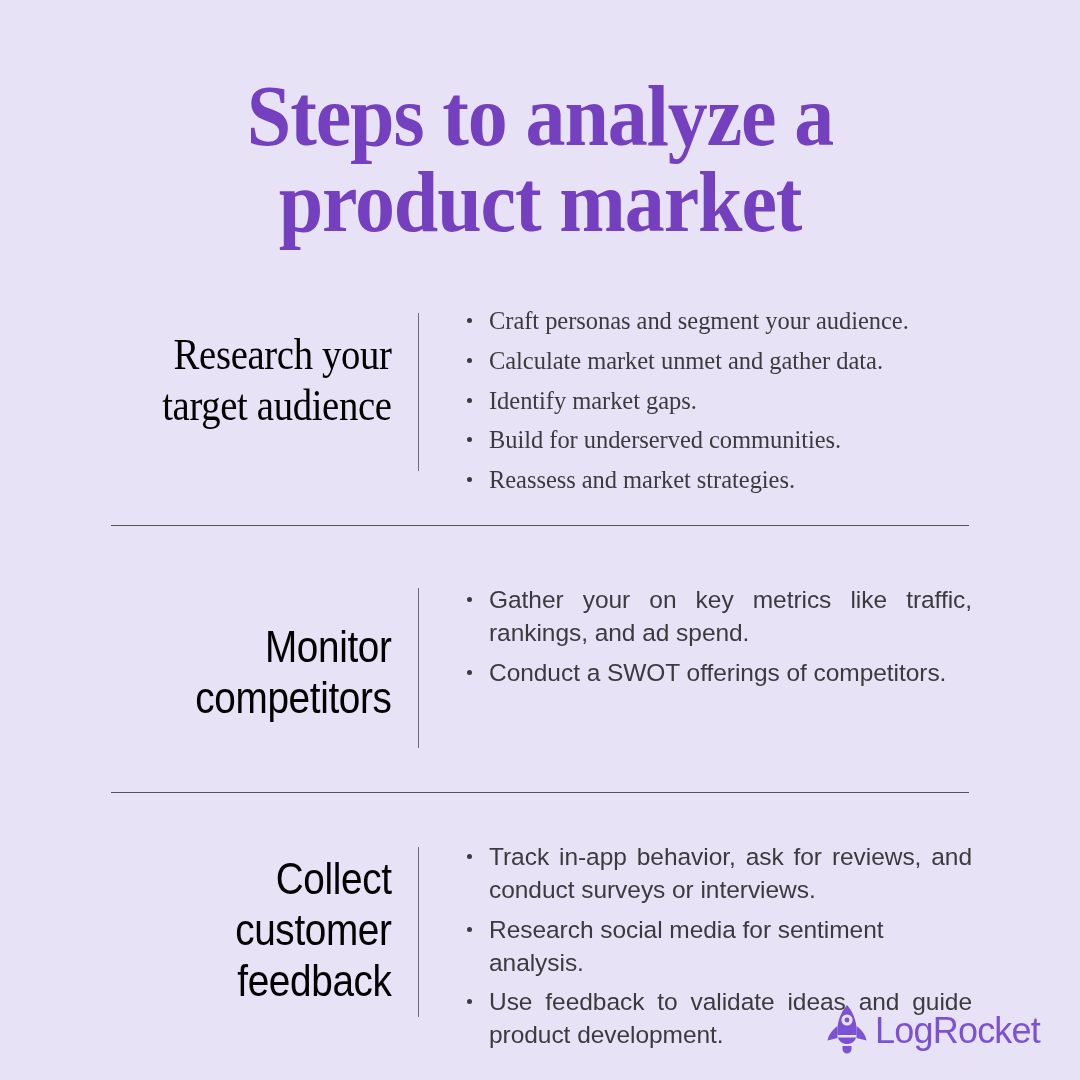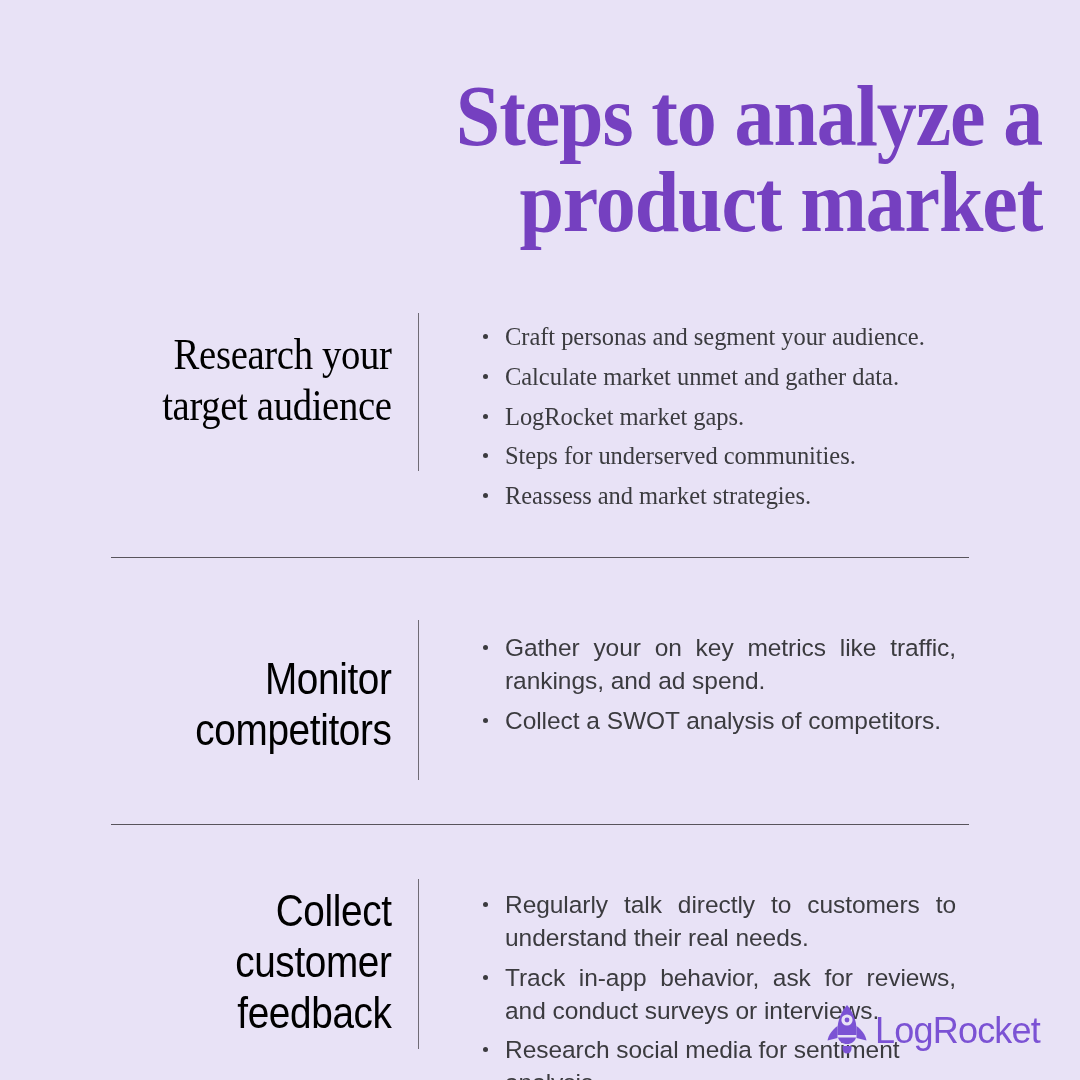--- a/index.html
+++ b/index.html
@@ -21,21 +21,21 @@
     height: 1080px;
     box-sizing: border-box;
   }
 
   
   .title-block {
     position: absolute;
     top: 74px;
     left: 0;
     width: 1080px;
-    text-align: right;
+    text-align: center;
   }
   .title-line {
     font-family: "Liberation Serif", "DejaVu Serif", serif;
     font-weight: bold;
     color: #7540c0;
     font-size: 86px;
     line-height: 0.98;
     letter-spacing: -1.2px;
     transform: scaleX(0.93);
     transform-origin: center center;
@@ -79,21 +79,21 @@
   .vrule {
     flex: 0 0 1px;
     width: 1px;
     background: #6f6b75;
     align-self: stretch;
     margin-right: 38px;
   }
 
   .bullets {
     flex: 1 1 auto;
-    margin: 16px;
+    margin: 0;
     padding: 0;
     list-style: none;
   }
   .bullets li {
     position: relative;
     color: #3b3b3f;
     font-size: 24.5px;
     line-height: 1.34;
     padding-left: 32px;
     margin-bottom: 7px;
@@ -164,44 +164,43 @@
   </div>
 
   <div class="sections">
 
     <div class="section" id="section-1">
       <div class="sec-head">Research your target audience</div>
       <div class="vrule"></div>
       <ul class="bullets">
         <li class="nowrap-line">Craft personas and segment your audience.</li>
         <li class="nowrap-line">Calculate market unmet and gather data.</li>
-        <li class="nowrap-line">LogRocket market gaps.</li>
-        <li class="nowrap-line">Steps for underserved communities.</li>
+        <li class="nowrap-line">Identify market gaps.</li>
+        <li class="nowrap-line">Build for underserved communities.</li>
         <li class="nowrap-line">Reassess and market strategies.</li>
       </ul>
     </div>
 
     <div class="hrule" id="divider-1"></div>
 
     <div class="section" id="section-2">
       <div class="sec-head">Monitor competitors</div>
       <div class="vrule"></div>
       <ul class="bullets">
         <li>Gather your on key metrics like traffic, rankings, and ad spend.</li>
-        <li class="nowrap-line"> Collect a SWOT analysis of competitors.</li>
+        <li class="nowrap-line"> Conduct a SWOT offerings of competitors.</li>
       </ul>
     </div>
 
     <div class="hrule" id="divider-2"></div>
 
     <div class="section" id="section-3">
       <div class="sec-head">Collect customer feedback</div>
       <div class="vrule"></div>
       <ul class="bullets">
-        <li>Regularly talk directly to customers to understand their real needs.</li>
         <li>Track in-app behavior, ask for reviews, and conduct surveys or interviews.</li>
         <li class="nowrap-line">Research social media for sentiment analysis.</li>
         <li>Use feedback to validate ideas and guide product development.</li>
       </ul>
     </div>
 
   </div>
 
   <div class="logo">
     <span class="rocket-icon">

